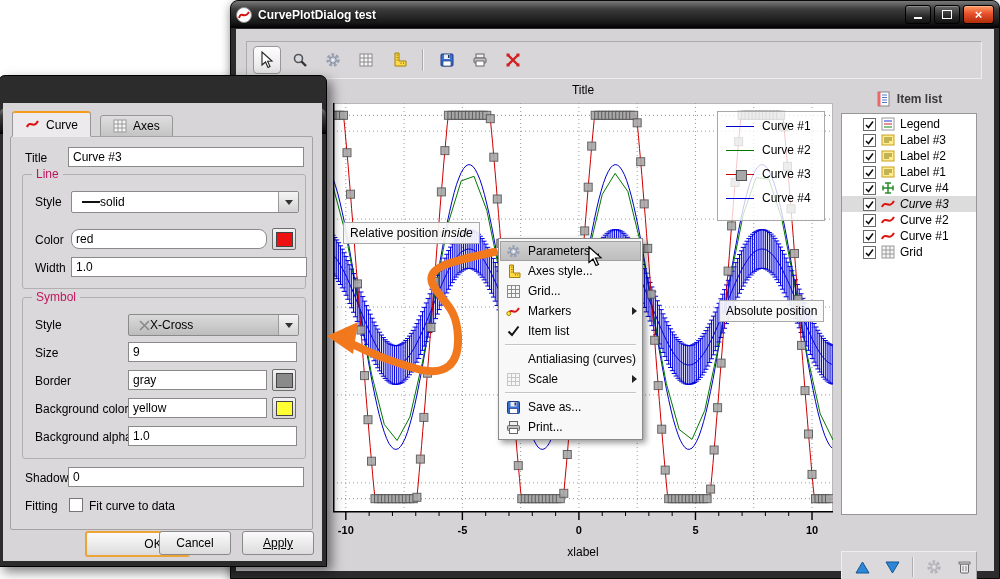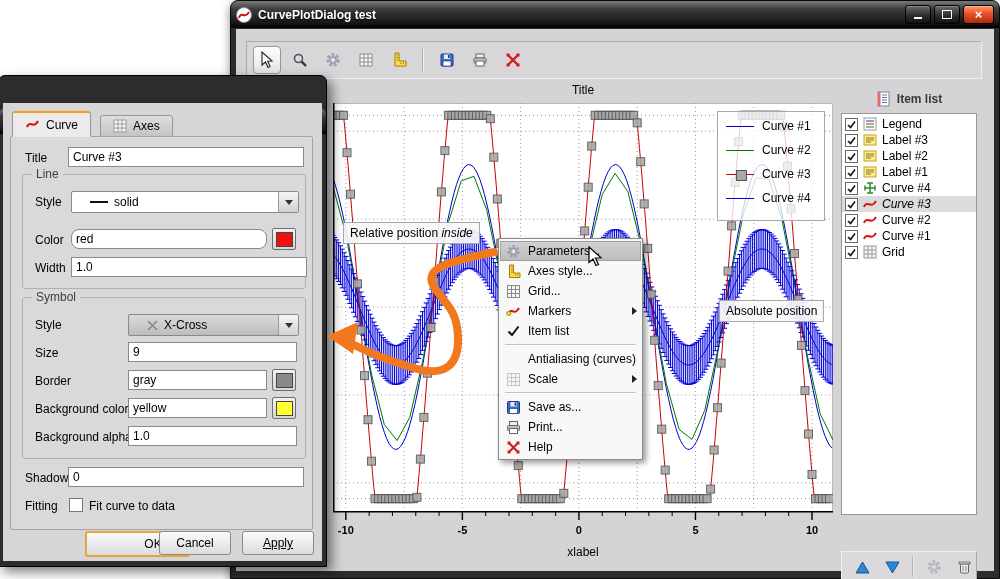--- a/index.html
+++ b/index.html
@@ -49,21 +49,21 @@
     background:rgba(248,248,248,.92);border:1px solid #a8a8a8;font-size:12px;white-space:pre;}
   #note-rel{left:10px;top:119px;}
   #note-abs{left:386px;top:197px;}
 
   
   #itempanel{position:absolute;left:603px;top:60px;width:140px;height:470px;}
   #itempanel .hdr{height:20px;display:flex;align-items:center;justify-content:center;gap:6px;
     font-weight:bold;color:#3a3a3a;}
   #itemlist{position:absolute;left:2px;top:24px;width:136px;height:402px;background:#fff;
     border:1px solid #979797;padding-top:2px;box-sizing:border-box;}
-  .il-row{height:16px;display:flex;align-items:center;gap:4px;padding-left:3px;font-size:12px;}
+  .il-row{height:16px;display:flex;align-items:center;gap:4px;padding-left:21px;font-size:12px;}
   .il-row.sel{background:#dcdcdc;font-style:italic;}
   .cb{width:11px;height:11px;background:#fff;border:1px solid #6a6a6a;flex:none;display:flex;align-items:center;justify-content:center;}
   .il-ic{width:16px;height:16px;flex:none;display:flex;align-items:center;justify-content:center;}
   #list-toolbar{position:absolute;left:2px;top:462px;width:136px;height:32px;background:#dcd9dc;
     border:1px solid;border-color:#efedef #a8a5a8 #a8a5a8 #efedef;display:flex;align-items:center;padding-left:8px;gap:6px;box-sizing:border-box;}
   .lt-btn{width:24px;height:24px;display:flex;align-items:center;justify-content:center;}
   .lt-sep{width:1px;height:20px;background:#b0adb0;border-right:1px solid #f0eef0;margin:0 2px;}
   .disabled{opacity:.45;}
 
   
@@ -88,24 +88,24 @@
   .tab.sel{height:23px;background:#eceaec;border-bottom:1px solid #eceaec;z-index:2;
     border-top:2px solid #f59d18;}
   .tab.uns{height:20px;background:linear-gradient(#dedede,#c4c4c4);margin-left:9px;}
   #tabpage{position:absolute;left:7px;top:33px;width:301px;height:392px;background:#dbd8db;
     border:1px solid #a5a2a5;border-radius:2px;}
 
   .flabel{position:absolute;font-size:12px;}
   .tinput{position:absolute;height:16px;border:1px solid #8a8a8a;background:#fff;font-size:12px;
     font-family:"Liberation Sans",sans-serif;padding:1px 4px;}
   .group{position:absolute;border:1px solid #b2afb2;border-radius:3px;}
-  .group > .gtitle{position:absolute;left:9px;top:-8px;background:#dbd8db;padding:0 4px;color:#404040;font-size:12px;}
+  .group > .gtitle{position:absolute;left:9px;top:-8px;background:#dbd8db;padding:0 4px;color:#be185d;font-size:12px;}
   .combo{position:absolute;height:20px;border:1px solid #8a8a8a;border-radius:2px;background:#fff;
     display:flex;align-items:center;font-size:12px;}
-  .combo .cval{flex:1;display:flex;align-items:center;gap:6px;padding-left:18px;}
+  .combo .cval{flex:1;display:flex;align-items:center;padding-left:10px;}
   .combo .drop{width:19px;height:100%;border-left:1px solid #9a9a9a;display:flex;align-items:center;justify-content:center;
     background:linear-gradient(#f5f5f5,#d2d2d2);}
   .combo.gray{background:linear-gradient(#dadada,#bdbdbd);}
   .chev{width:0;height:0;border-left:4px solid transparent;border-right:4px solid transparent;border-top:5px solid #333;}
   .line-glyph{width:18px;height:2px;background:#111;flex:none;}
   .swatch{position:absolute;width:22px;height:20px;border:1px solid #6e6e6e;border-radius:2px;background:linear-gradient(#f2f2f2,#d6d6d6);
     display:flex;align-items:center;justify-content:center;}
   .swatch > span{display:block;width:15px;height:13px;border:1px solid #444;}
   .dlg-btn{position:absolute;width:70px;height:22px;border:1px solid #8a8a8a;border-radius:3px;
     background:linear-gradient(#fbfbfb,#dcdcdc);font-size:12px;display:flex;align-items:center;justify-content:center;}
@@ -1475,32 +1475,20 @@
         <div class="mi">
           <span class="ic">
               <svg width="15" height="15">
                 <rect x="3.5" y="1.5" width="8" height="4" fill="#eee" stroke="#666"></rect>
                 <rect x="1.5" y="5.5" width="12" height="5" rx="1" fill="#c0c0c0" stroke="#666"></rect>
                 <rect x="3.5" y="8.5" width="8" height="5" fill="#fff" stroke="#666"></rect>
               </svg>
             </span>
           <span>Print...</span>
         </div>
-        <div class="mi">
-          <span class="ic">
-              <svg width="15" height="15">
-                <path d="M3,3 L12,12 M12,3 L3,12" stroke="#d02020" stroke-width="2.2"></path>
-                <rect x="1.5" y="1.5" width="3" height="3" fill="#d02020"></rect>
-                <rect x="10.5" y="1.5" width="3" height="3" fill="#d02020"></rect>
-                <rect x="1.5" y="10.5" width="3" height="3" fill="#d02020"></rect>
-                <rect x="10.5" y="10.5" width="3" height="3" fill="#d02020"></rect>
-              </svg>
-            </span>
-          <span>Help</span>
-        </div>
       </div>
 
     </div>
   </div>
 
   <div id="dialog">
     <div class="titlebar">
       <span>
         <svg width="16" height="16">
             <circle cx="8" cy="8" r="7.5" fill="#fff" stroke="#888"></circle>

